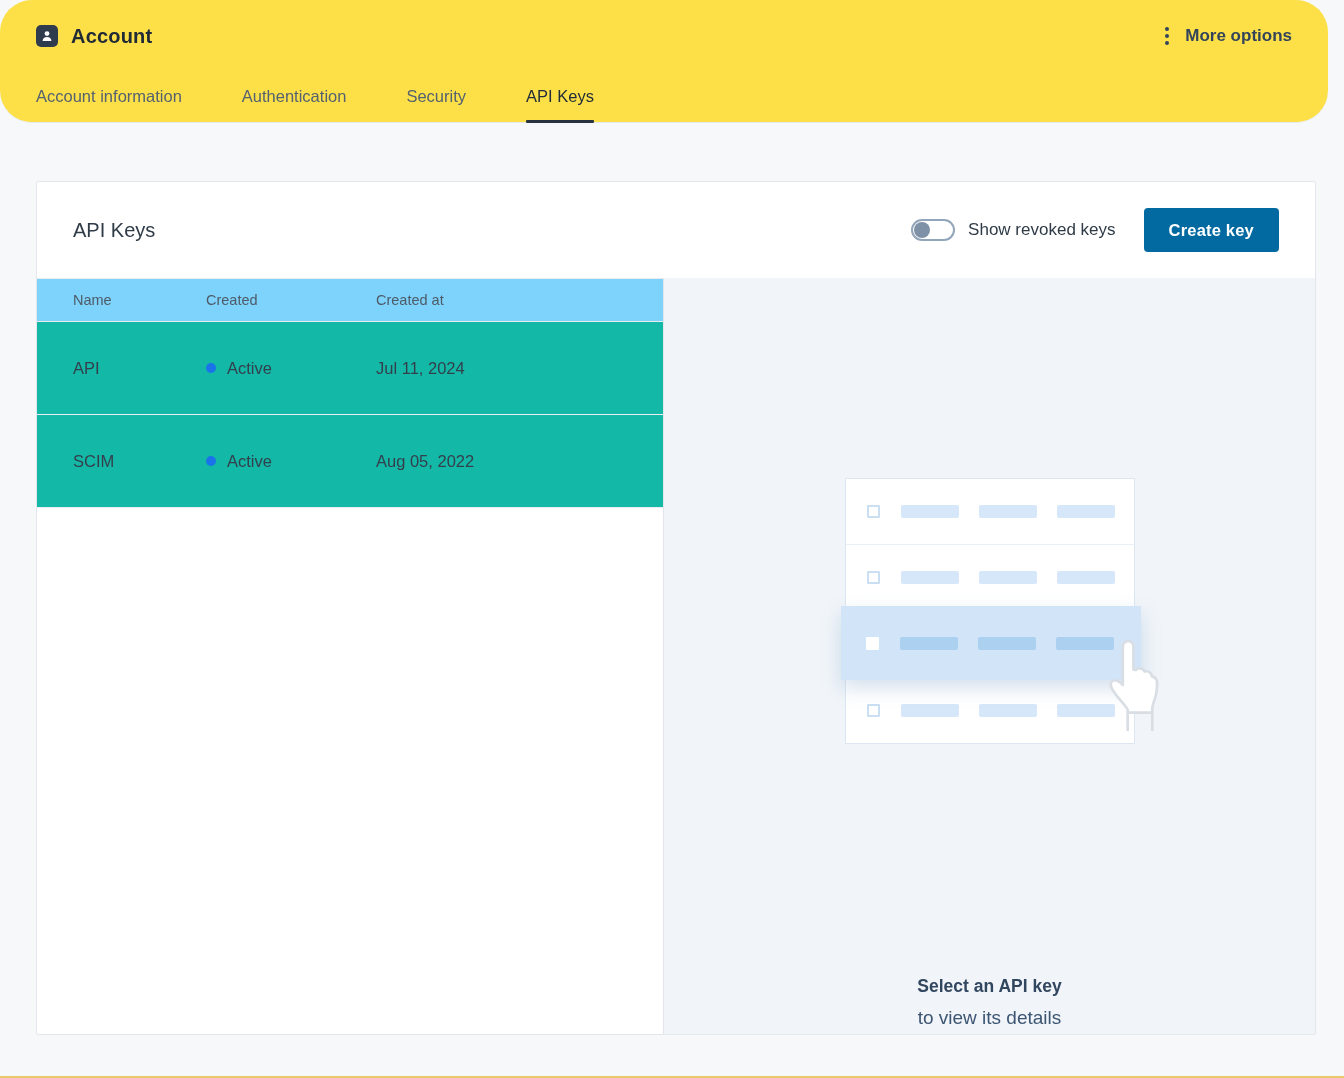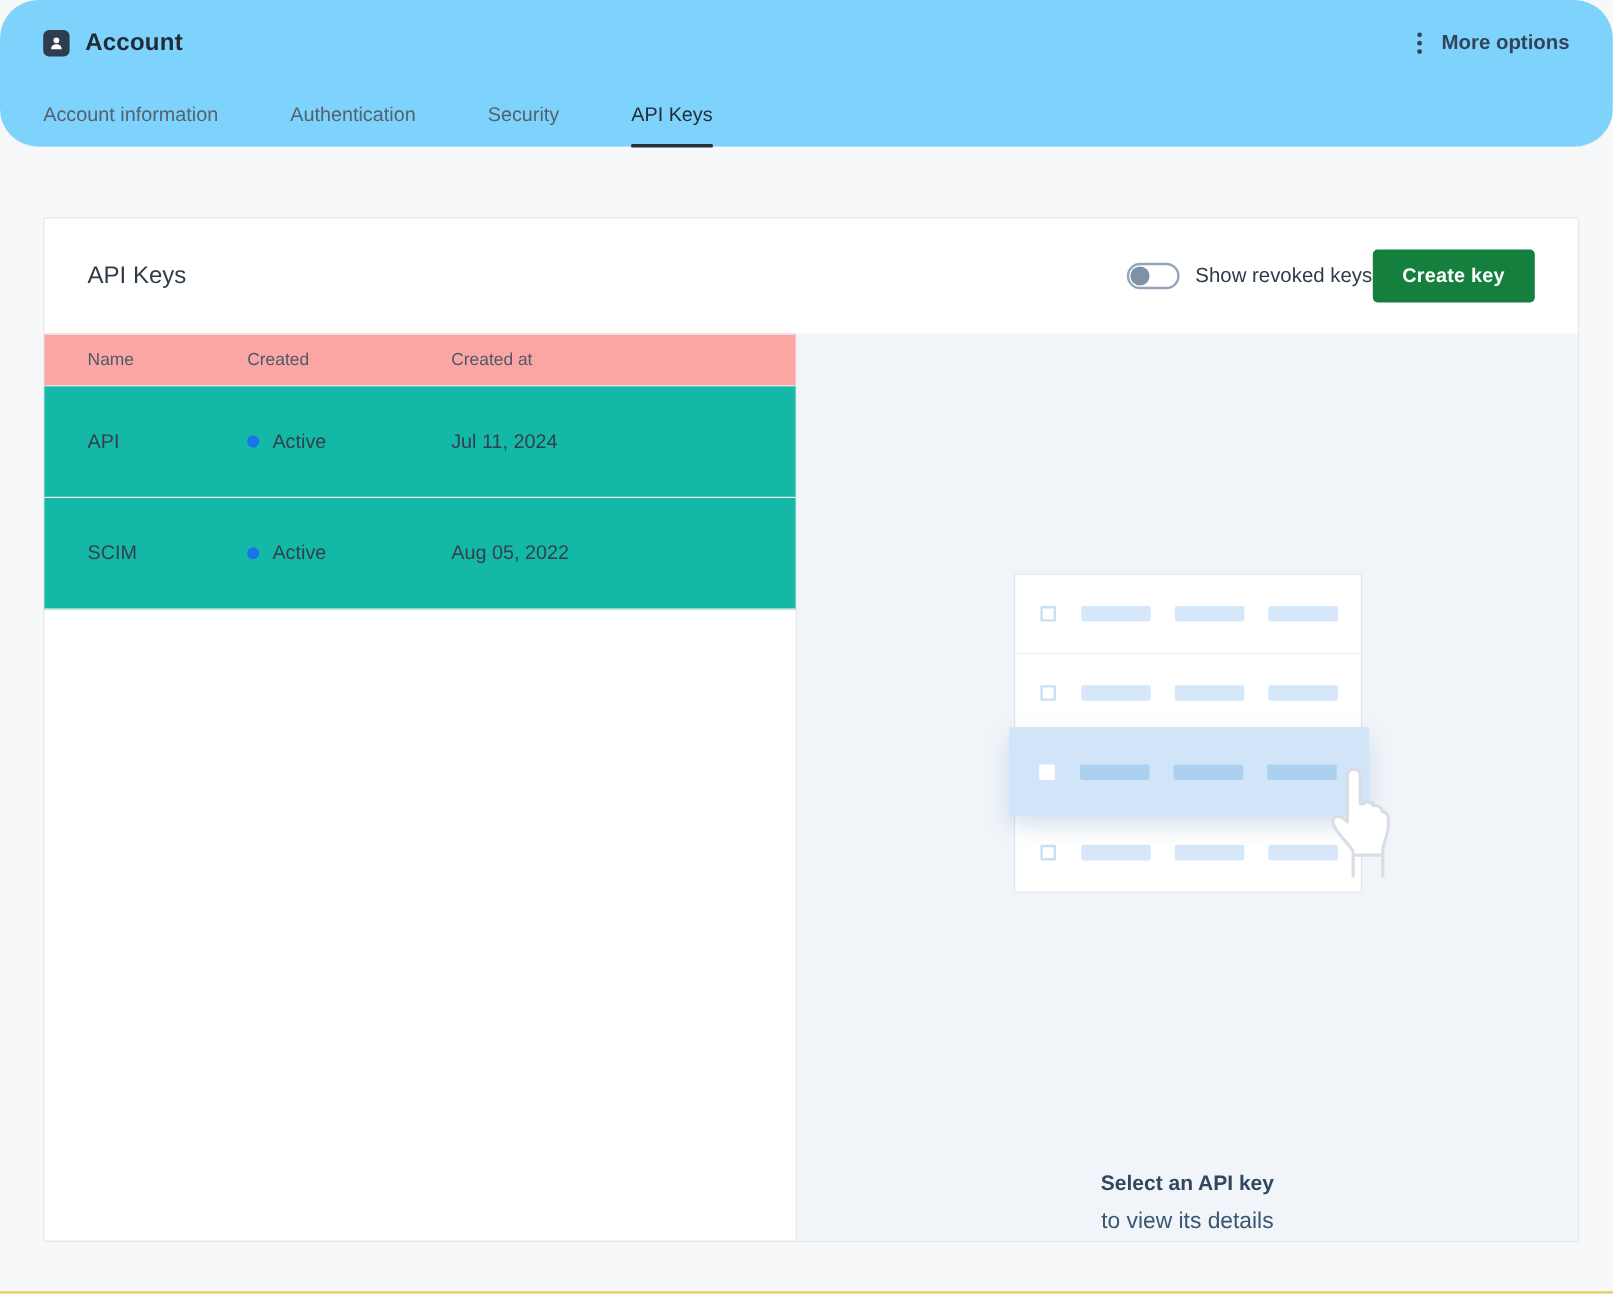--- a/index.html
+++ b/index.html
@@ -7,22 +7,22 @@
   body {
     font-family: "Liberation Sans", "DejaVu Sans", sans-serif;
     background: #f7f8f9;
     color: #333f4c;
     position: relative;
     overflow: hidden;
   }
 
   
   .app-header {
-    position: absolute; top: 0; left: 0; right: 0; height: 123px;
-    background: #7dd3fc;
+    position: absolute; top: 0; left: 0; right: 16px; height: 123px;
+    background: #fde047;
     border-bottom: 1px solid #e7eaed;
     border-radius: 32px;
   }
   .title-row {
     display: flex; align-items: center; justify-content: space-between;
     padding: 0 36px; height: 72px;
   }
   .title-left { display: flex; align-items: center; gap: 13px; }
   .account-icon {
     width: 22px; height: 22px; border-radius: 5px;
@@ -58,42 +58,42 @@
   .panel {
     position: absolute; left: 36px; top: 181px; width: 1280px; height: 854px;
     background: #ffffff; border: 1px solid #e3e6ea; border-radius: 2px;
     display: flex; flex-direction: column;
   }
   .panel-header {
     height: 96px; display: flex; align-items: center; justify-content: space-between;
     padding: 0 36px; flex: none;
   }
   .panel-title { font-size: 20px; color: #2f3b47; }
-  .panel-actions { display: flex; align-items: center; }
+  .panel-actions { display: flex; align-items: center; gap: 28px; }
   .toggle-group { display: flex; align-items: center; gap: 13px; cursor: pointer; }
   .switch {
     width: 44px; height: 22px; border-radius: 11px;
     border: 2px solid #92a5ba; background: #ffffff; position: relative;
   }
   .switch .knob {
     position: absolute; left: 1px; top: 1px; width: 16px; height: 16px;
     border-radius: 50%; background: #7e91a6;
   }
   .toggle-label { font-size: 17px; color: #2f3b47; }
   .btn-primary {
-    background: #15803d; color: #ffffff; border: none; border-radius: 4px;
+    background: #0369a1; color: #ffffff; border: none; border-radius: 4px;
     height: 44px; padding: 0 25px; font-size: 16.5px; font-weight: 700;
     font-family: inherit; cursor: pointer; letter-spacing: .2px;
   }
 
   
   .panel-body { flex: 1; display: flex; min-height: 0; }
   .table-side { width: 627px; flex: none; display: flex; flex-direction: column; border-right: 1px solid #e3e6ea; }
   .thead {
-    height: 44px; background: #fca5a5; flex: none;
+    height: 44px; background: #7dd3fc; flex: none;
     border-top: 1px solid #e9ebee; border-bottom: 1px solid #e9ebee;
     display: flex; align-items: center;
     font-size: 14.5px; color: #4e5a67;
   }
   .col-name { width: 169px; padding-left: 36px; flex: none; }
   .col-status { width: 170px; flex: none; }
   .col-created { flex: 1; }
   .trow {
     height: 93px; display: flex; align-items: center; flex: none;
     border-bottom: 1px solid #eceef1; font-size: 16.5px; color: #333f4c;

